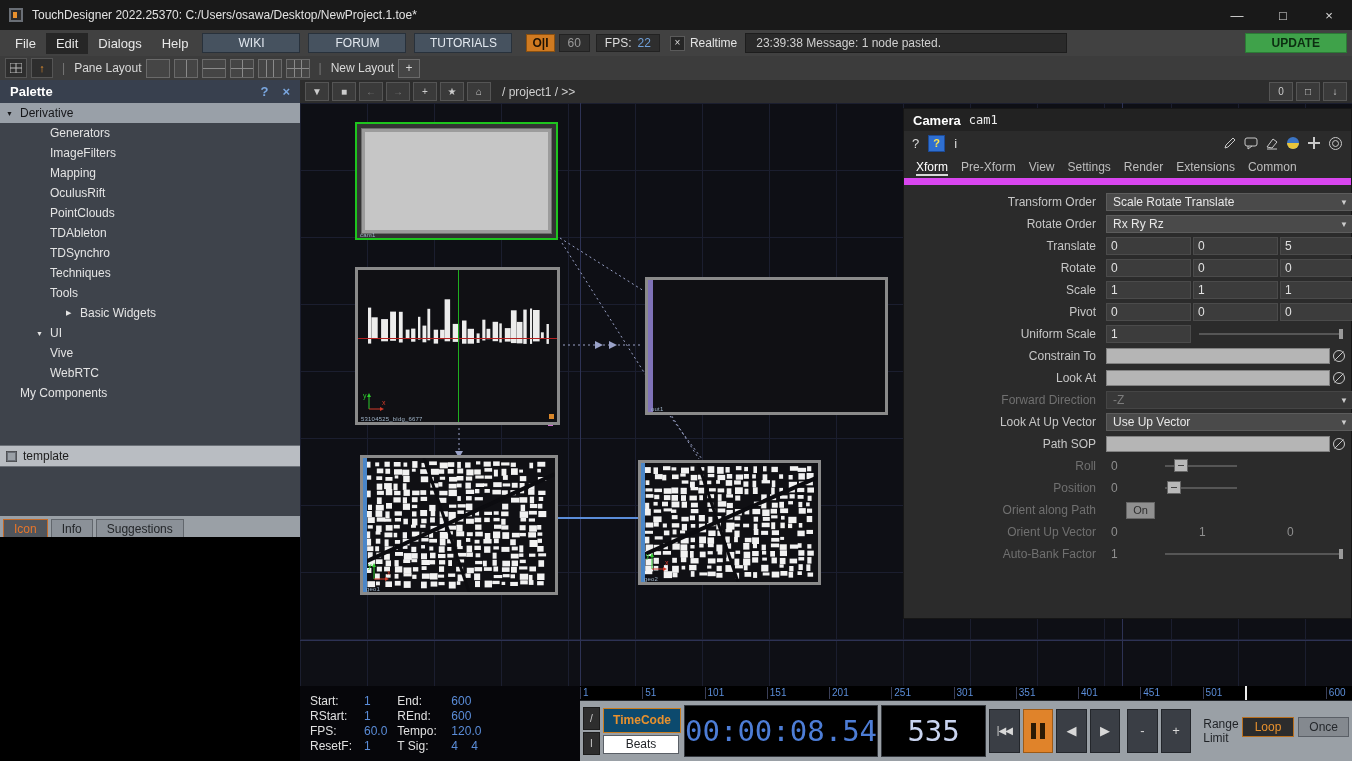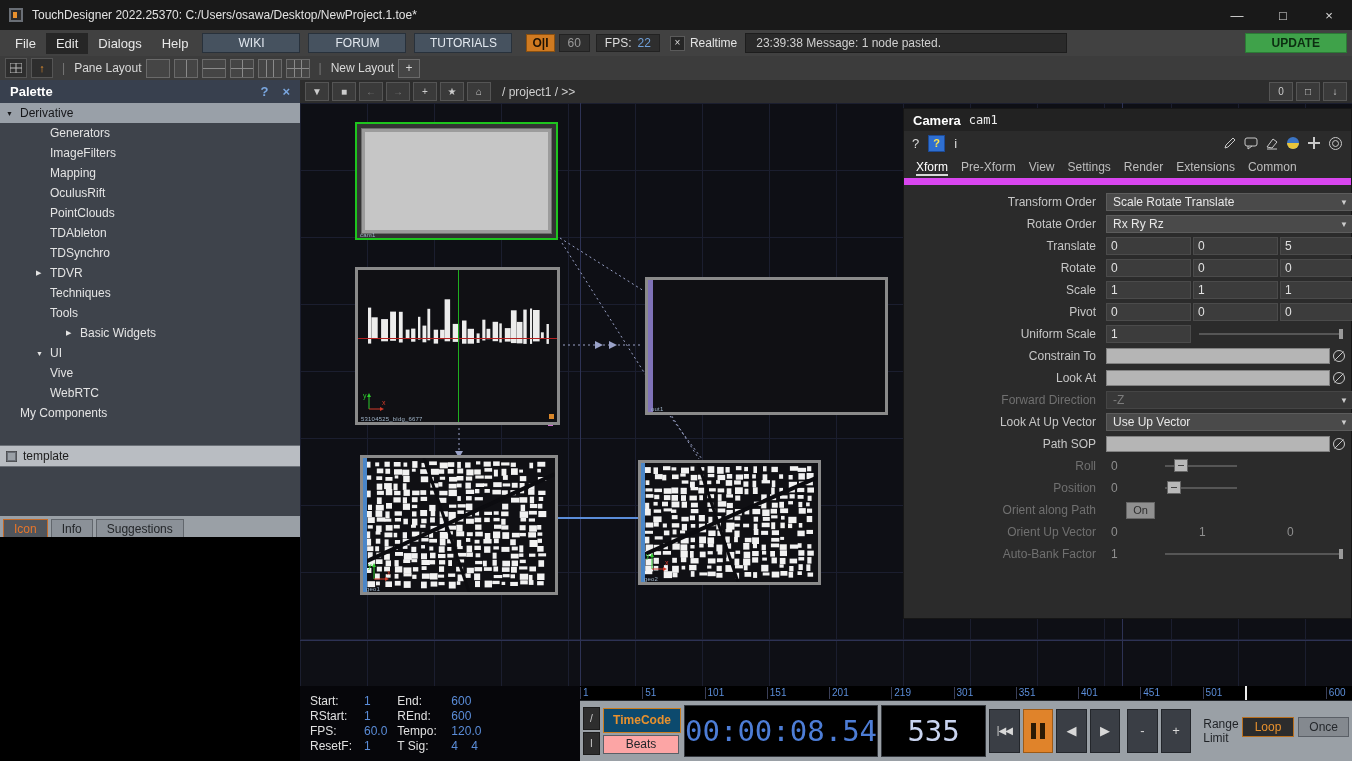--- a/index.html
+++ b/index.html
@@ -123,21 +123,21 @@
   .tl-label{width:54px;color:#e0e0e0;}
   .tl-val{color:#5b8dd9;white-space:pre;}
   .ruler{position:absolute;left:280px;right:0;top:0;height:14px;background:#000;border-bottom:1px solid #23262b;}
   .tick{position:absolute;top:1px;font-size:10px;color:#5b8dd9;border-left:1px solid #3a3f58;padding-left:2px;line-height:12px;}
   .playhead{position:absolute;top:0;bottom:0;width:2px;background:#ececec;}
   .transport{position:absolute;left:280px;right:0;top:14px;bottom:0;display:flex;align-items:center;gap:3px;padding:0 3px;}
   .mini-col{display:flex;flex-direction:column;gap:2px;}
   .mini-btn{width:15px;height:21px;background:#2e2e2e;border:1px solid #1c1c1c;color:#ccc;font-size:10px;display:flex;align-items:center;justify-content:center;}
   .tc-col{display:flex;flex-direction:column;gap:2px;}
   .timecode-btn{width:76px;height:23px;background:#0c4a6e;color:#e8912d;border:1px solid #c97c1f;display:flex;align-items:center;justify-content:center;font-size:12px;font-weight:bold;}
-  .beats-btn{width:76px;height:19px;background:#fca5a5;color:#23262a;border:1px solid #5a5f66;display:flex;align-items:center;justify-content:center;font-size:12px;box-sizing:border-box;}
+  .beats-btn{width:76px;height:19px;background:#ffffff;color:#23262a;border:1px solid #5a5f66;display:flex;align-items:center;justify-content:center;font-size:12px;box-sizing:border-box;}
   .time-display{width:196px;height:50px;background:#000;border:1px solid #34383e;color:#4d7dd6;font-family:"DejaVu Sans Mono",monospace;font-size:29px;display:flex;align-items:center;justify-content:center;}
   .frame-display{width:130px;height:50px;background:#000;border:1px solid #34383e;color:#c9d4f0;font-family:"DejaVu Sans Mono",monospace;font-size:29px;display:flex;align-items:center;justify-content:center;}
   .t-btn{width:38px;height:44px;background:#3a3e45;border:1px solid #23262b;color:#d8d8d8;display:flex;align-items:center;justify-content:center;font-size:13px;box-sizing:border-box;}
   .t-btn.small{font-size:10px;letter-spacing:-1px;}
   .t-btn.pause{background:#e0832a;border-color:#9c5a17;gap:4px;}
   .pbar{width:5px;height:16px;background:#2b1a05;}
   .range-col{margin-left:5px;display:flex;flex-direction:row;gap:3px;align-items:flex-start;}
   .range-label{color:#1f2226;font-size:12px;padding-left:4px;}
   .range-btns{display:flex;gap:4px;}
   .loop-btn{background:#2c2c2c;color:#e8912d;border:1px solid #b96f1e;padding:2px 12px;font-size:12px;}
@@ -261,24 +261,20 @@
           <span class="tree-arrow"></span>
           <span>PointClouds</span>
         </div>
         <div class="tree-row" style="padding-left: 36px;">
           <span class="tree-arrow"></span>
           <span>TDAbleton</span>
         </div>
         <div class="tree-row" style="padding-left: 36px;">
           <span class="tree-arrow"></span>
           <span>TDSynchro</span>
-        </div>
-        <div class="tree-row" style="padding-left: 36px;">
-          <span class="tree-arrow">▶</span>
-          <span>TDVR</span>
         </div>
         <div class="tree-row" style="padding-left: 36px;">
           <span class="tree-arrow"></span>
           <span>Techniques</span>
         </div>
         <div class="tree-row" style="padding-left: 36px;">
           <span class="tree-arrow"></span>
           <span>Tools</span>
         </div>
         <div class="tree-row" style="padding-left: 66px;">
@@ -1273,21 +1269,21 @@
             </div>
           </div>
       </div>
     </div>
     <div class="ruler">
         <span class="tick" style="left: 0%;">1</span>
         <span class="tick" style="left: 8.06452%;">51</span>
         <span class="tick" style="left: 16.129%;">101</span>
         <span class="tick" style="left: 24.1935%;">151</span>
         <span class="tick" style="left: 32.2581%;">201</span>
-        <span class="tick" style="left: 40.3226%;">219</span>
+        <span class="tick" style="left: 40.3226%;">251</span>
         <span class="tick" style="left: 48.3871%;">301</span>
         <span class="tick" style="left: 56.4516%;">351</span>
         <span class="tick" style="left: 64.5161%;">401</span>
         <span class="tick" style="left: 72.5806%;">451</span>
         <span class="tick" style="left: 80.6452%;">501</span>
         <span class="tick" style="left: 96.6129%;">600</span>
         <div class="playhead" style="left: 86.129%;"></div>
       </div>
     <div class="transport">
       <div class="mini-col">

